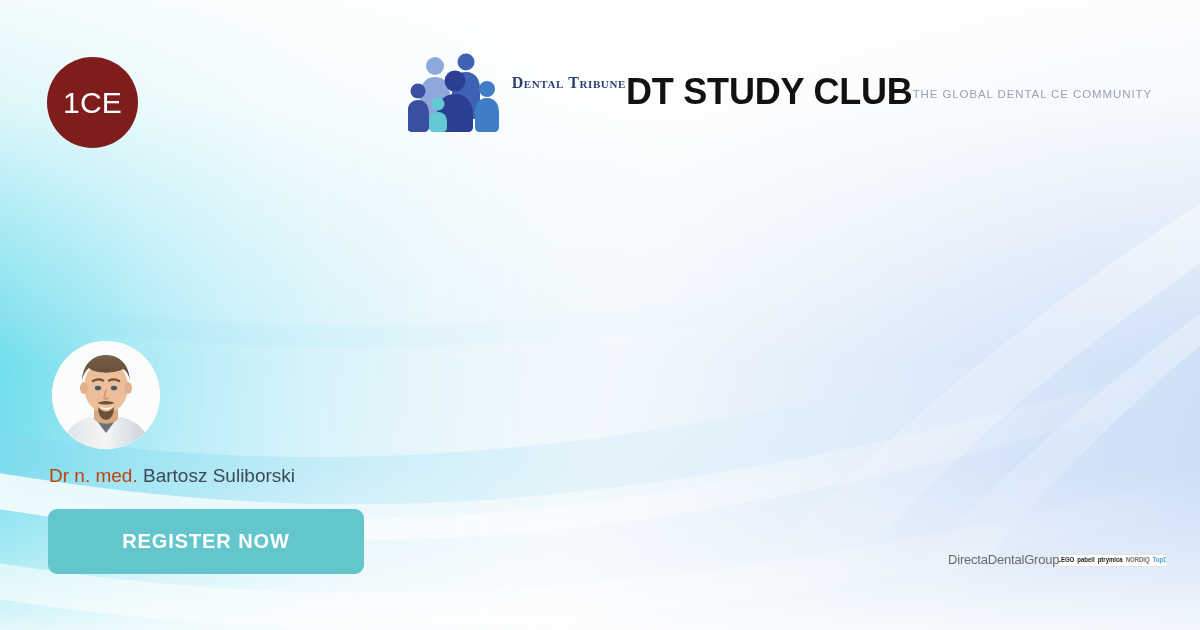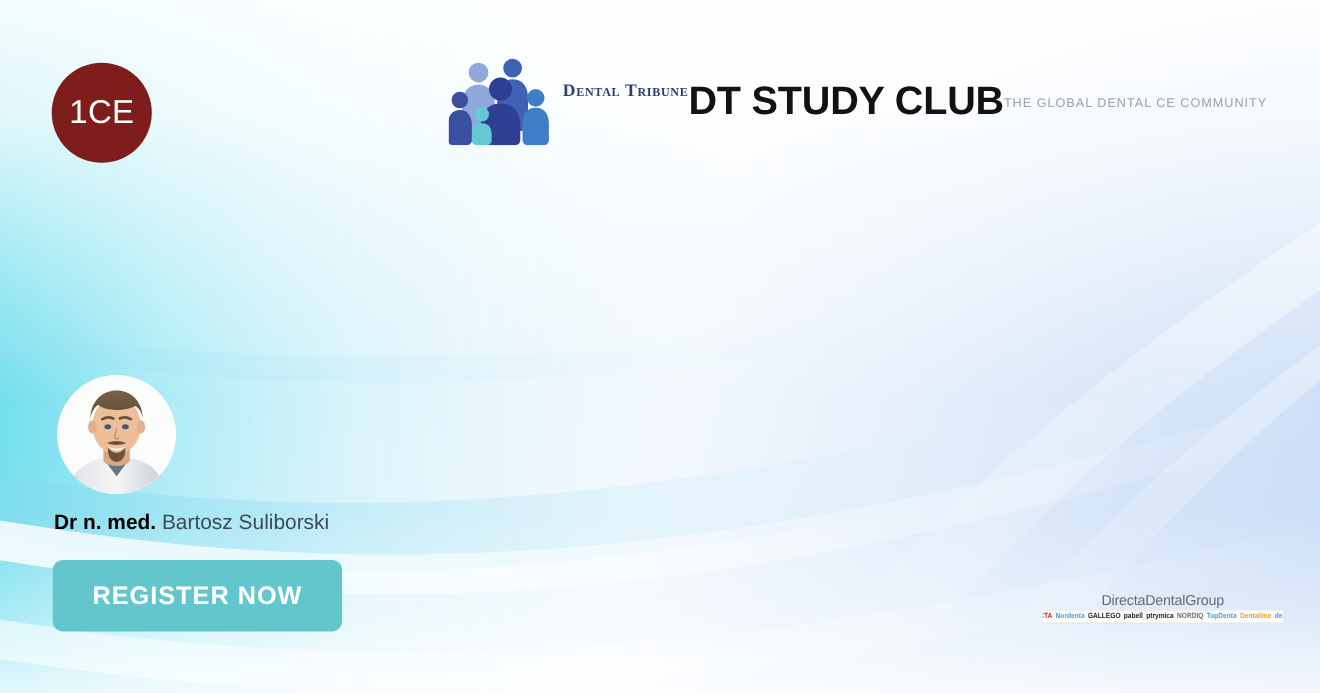--- a/index.html
+++ b/index.html
@@ -146,49 +146,49 @@
   }
   .avatar svg { display: block; width: 108px; height: 108px; }
 
   .speaker-line {
     position: absolute;
     left: 49px; top: 465px;
     font-size: 19px;
     line-height: 1.2;
     white-space: nowrap;
   }
-  .speaker-title { color: #000000; font-weight: 700; }
+  .speaker-title { color: #c2410c; font-weight: 400; }
   .speaker-name { color: #3d4a55; font-weight: 400; }
 
   
   .register-btn {
     position: absolute;
     left: 48px; top: 509px;
-    width: 263px; height: 65px;
+    width: 316px; height: 65px;
     border: none;
     border-radius: 9px;
     background: #64c6cd;
     color: #ffffff;
     font-family: "Liberation Sans", sans-serif;
-    font-size: 23px;
+    font-size: 20px;
     font-weight: 700;
     letter-spacing: 0.9px;
     cursor: pointer;
     display: flex;
     align-items: center;
     justify-content: center;
   }
 
   
   .sponsor {
     position: absolute;
     right: 34px; bottom: 63px;
     width: 218px;
     display: flex;
-    flex-direction: column;
+    flex-direction: row;
     align-items: center;
   }
   .sponsor-name {
     color: #6b6b6b;
     font-size: 13px;
     font-weight: 400;
     letter-spacing: -0.2px;
     line-height: 1.1;
   }
   .sponsor-strip {

